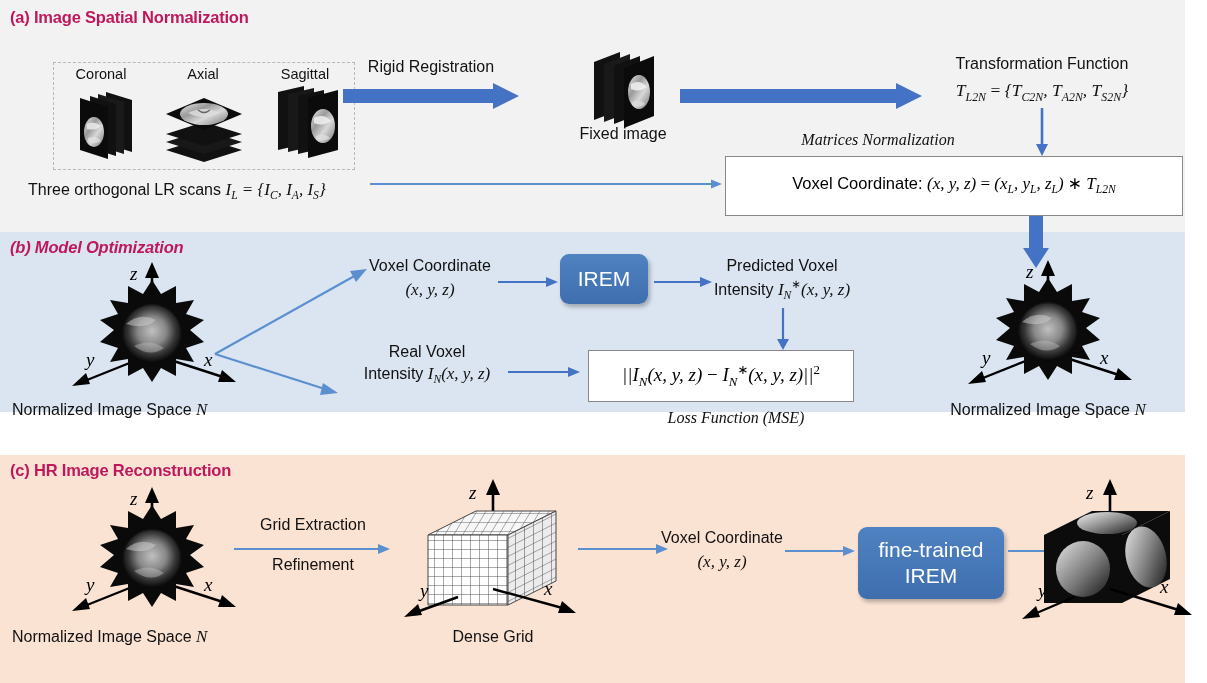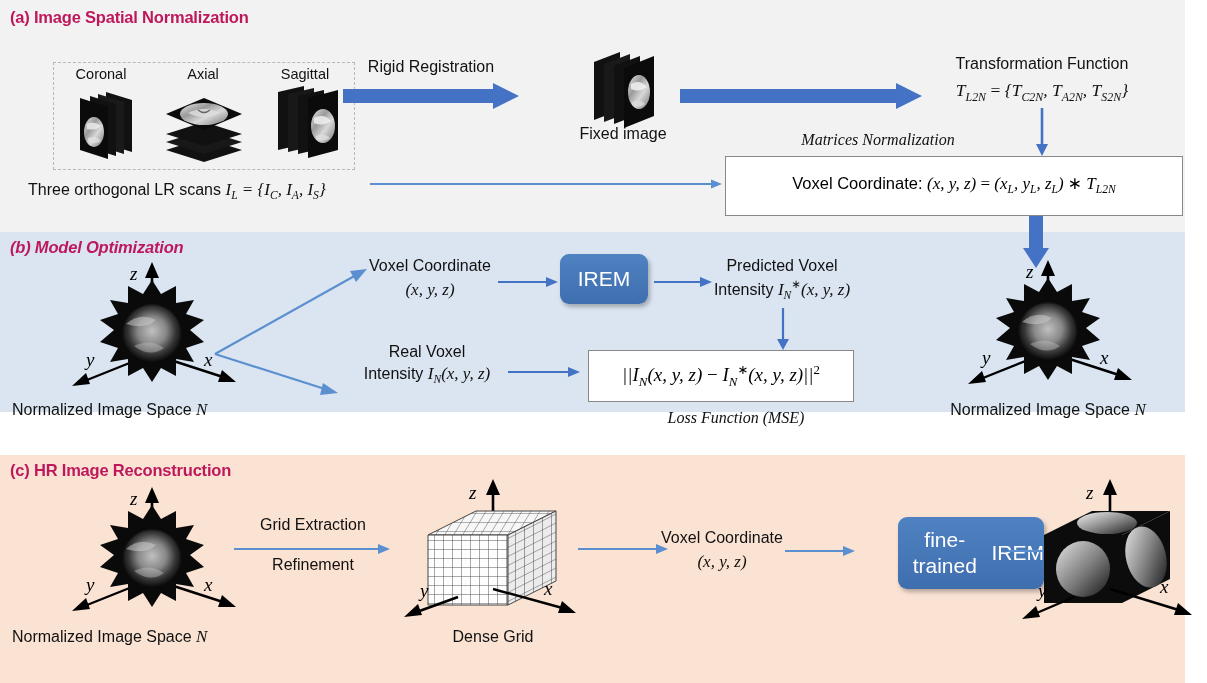--- a/index.html
+++ b/index.html
@@ -298,21 +298,21 @@
     </svg>
 
     <div class="lbl c" style="left:722px;top:73px;">Voxel Coordinate</div>
     <div class="lbl c mth" style="left:722px;top:97px;">(x, y, z)</div>
 
     <svg class="svgabs" style="left:785px;top:90px;" width="70" height="12">
       <line x1="0" y1="6" x2="60" y2="6" stroke="#5b8fd0" stroke-width="2.2"></line>
       <polygon points="70,6 58,1 58,11" fill="#5b8fd0"></polygon>
     </svg>
 
-    <div class="irem" style="left:858px;top:62px;width:146px;height:72px;margin-left:40px;">
+    <div class="irem" style="left:858px;top:72px;width:146px;height:72px;flex-direction:column;">
       <span>fine-trained</span>
       <span>IREM</span>
     </div>
 
     <svg class="svgabs" style="left:1008px;top:90px;" width="68" height="12">
       <line x1="0" y1="6" x2="58" y2="6" stroke="#5b8fd0" stroke-width="2.2"></line>
       <polygon points="68,6 56,1 56,11" fill="#5b8fd0"></polygon>
     </svg>
 
     <svg class="cube" style="left:1022px;top:22px;" width="176" height="152" viewBox="0 0 176 152">

